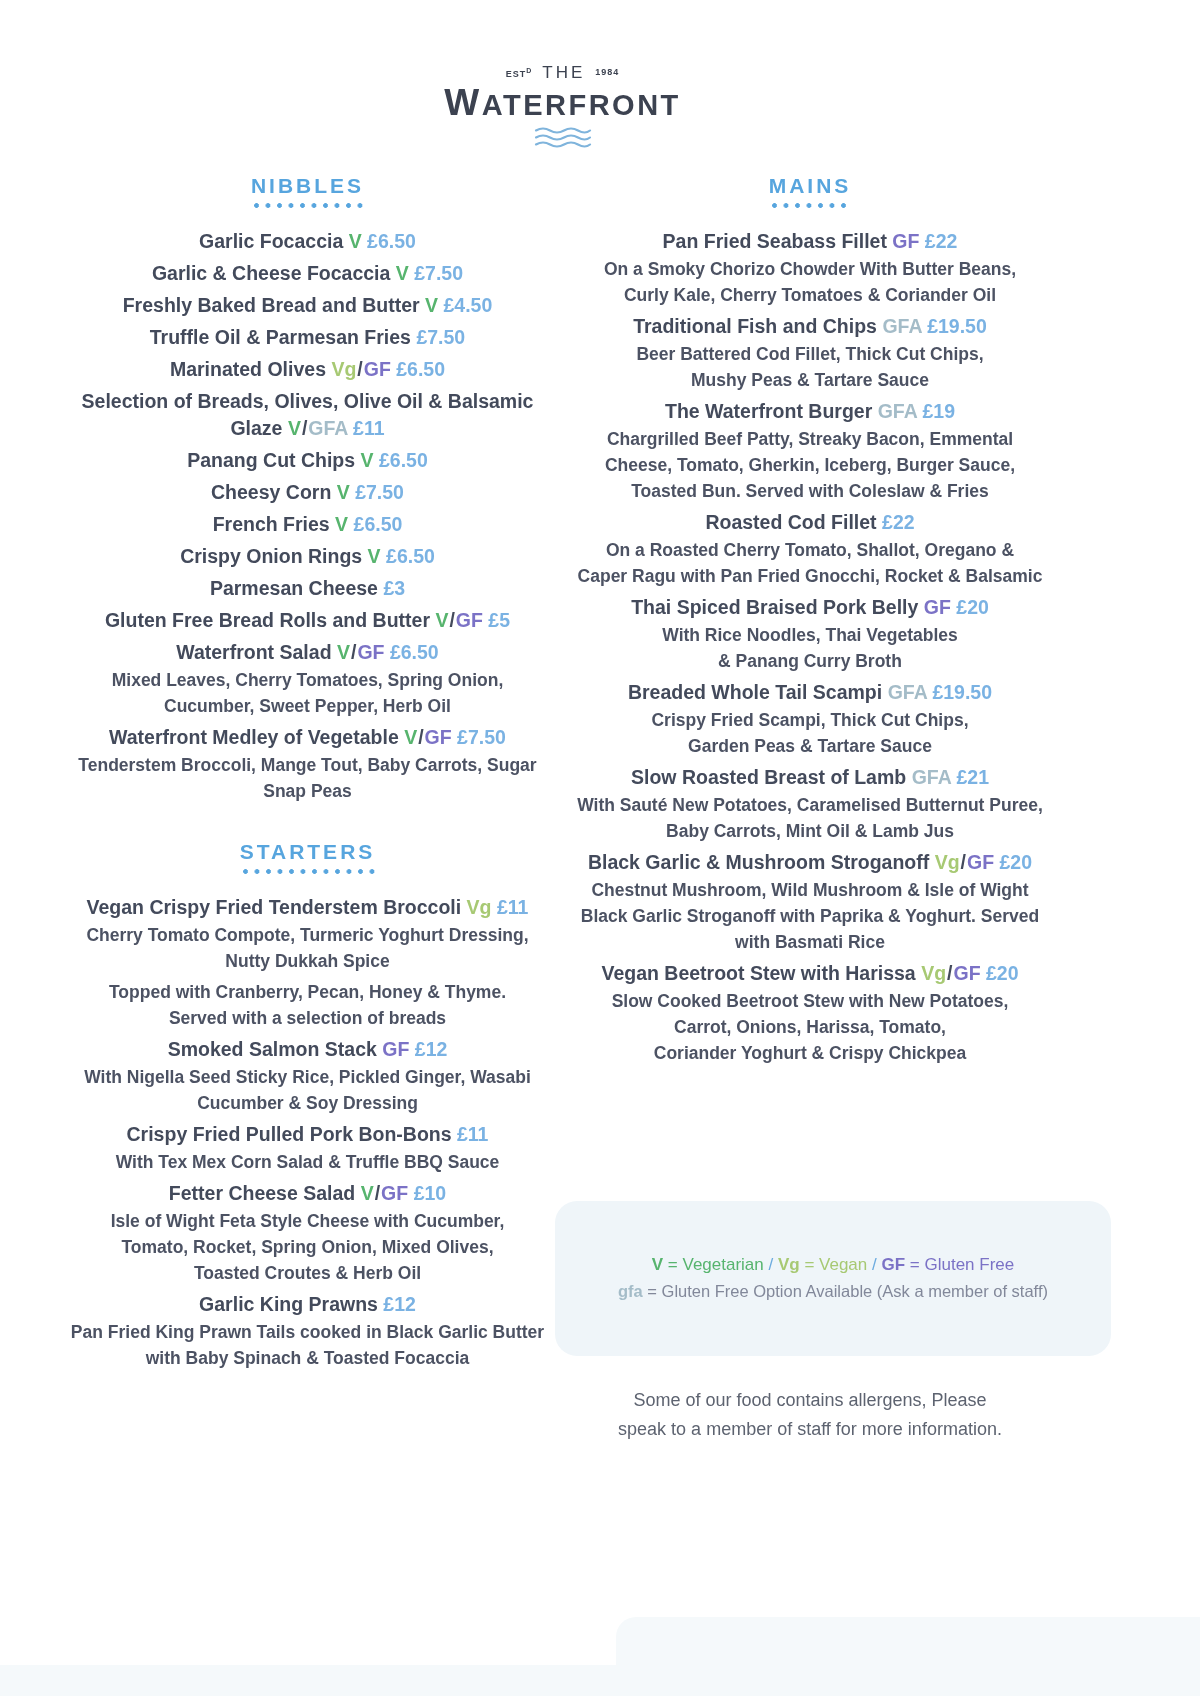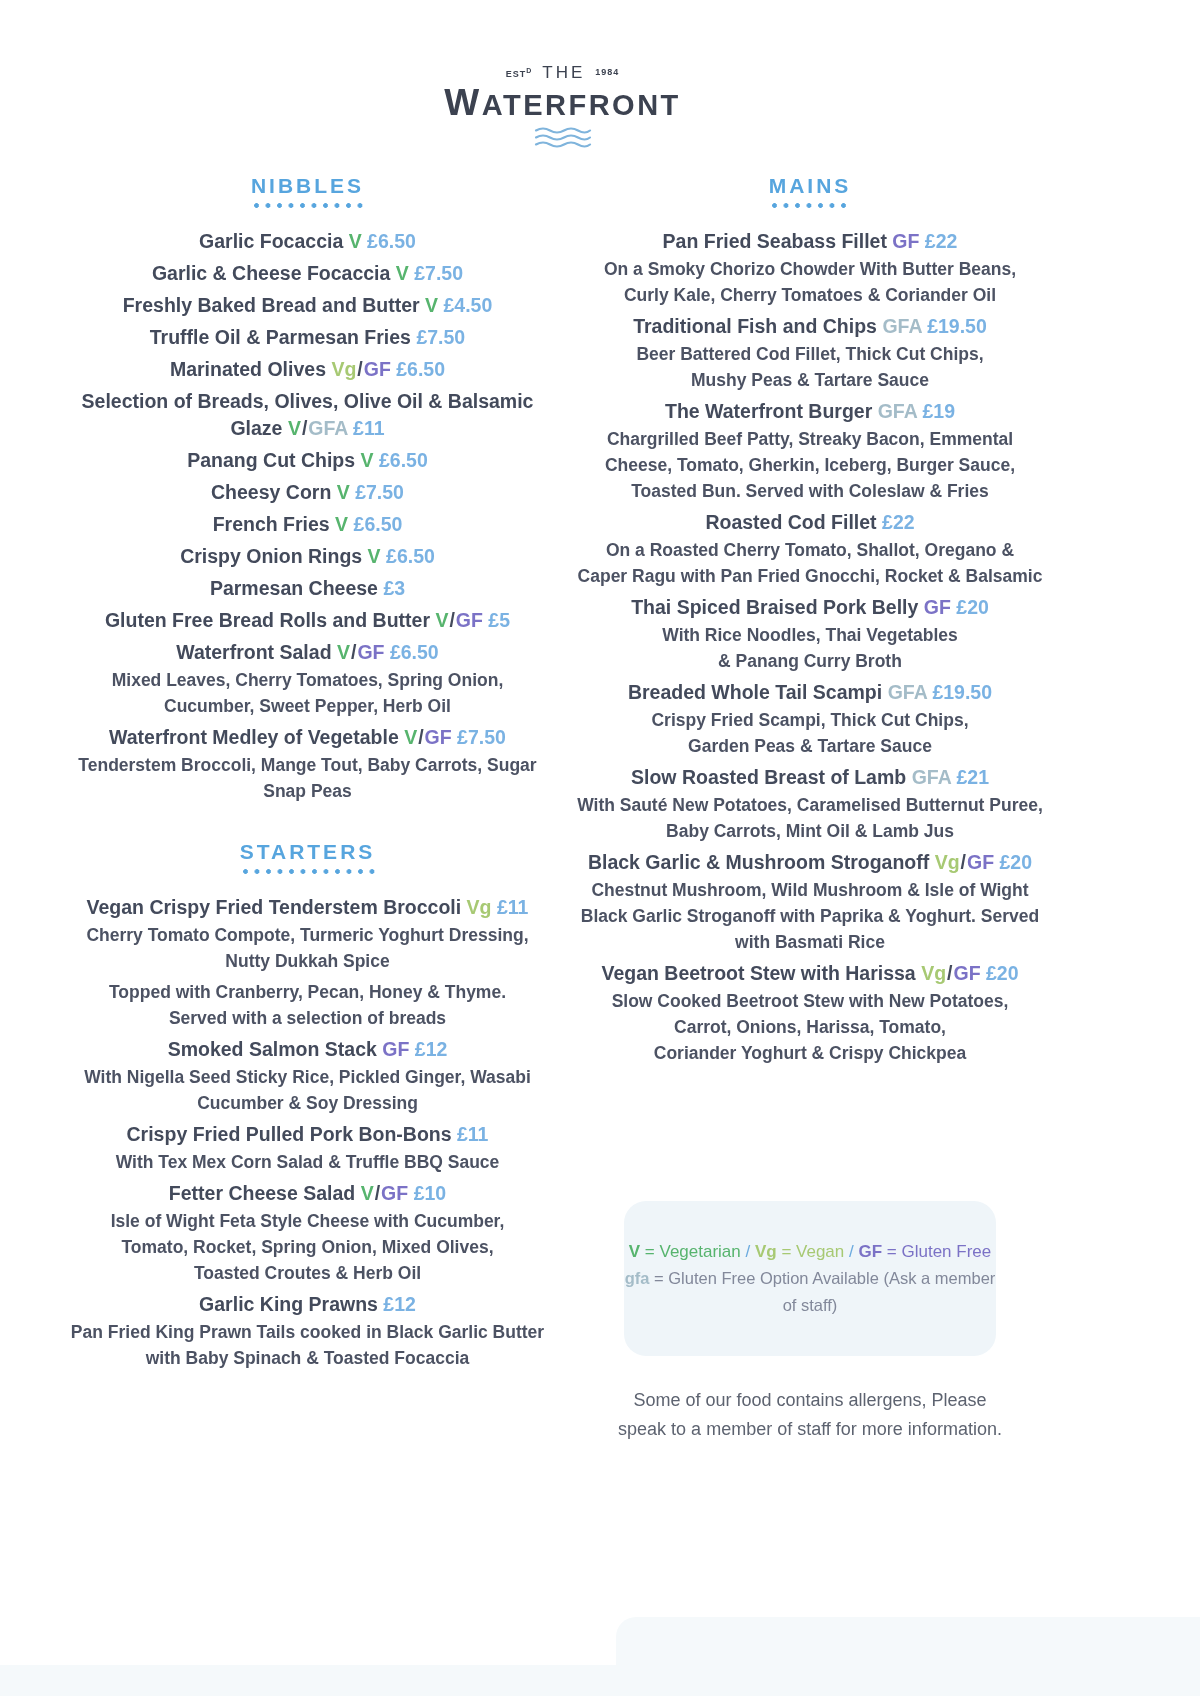--- a/index.html
+++ b/index.html
@@ -56,21 +56,21 @@
   .tag{font-weight:700;}
   .tag-v{color:var(--tag-v);}
   .tag-vg{color:var(--tag-vg);}
   .tag-gf{color:var(--tag-gf);}
   .tag-gfa{color:var(--tag-gfa);}
   .tag-sep{color:var(--ink);padding:0 1px;}
   .item-desc{font-size:17.5px;font-weight:700;color:var(--desc);line-height:26px;
     white-space:pre-line;margin-top:1px;}
 
   
-  .legend{background:var(--legend-bg);border-radius:22px;width:372px;height:155px;
+  .legend{background:var(--legend-bg);border-radius:22px;width:556px;height:155px;
     margin:135px auto 0;display:flex;flex-direction:column;justify-content:center;
     align-items:center;text-align:center;}
   .legend-line{font-size:17px;line-height:27px;}
   .legend-line + .legend-line{font-size:16.5px;}
   .lg{white-space:pre-wrap;}
   .lg.bold{font-weight:700;}
   .lg-v{color:var(--tag-v);}
   .lg-vg{color:var(--tag-vg);}
   .lg-gf{color:var(--tag-gf);}
   .lg-gfa{color:var(--tag-gfa);}

